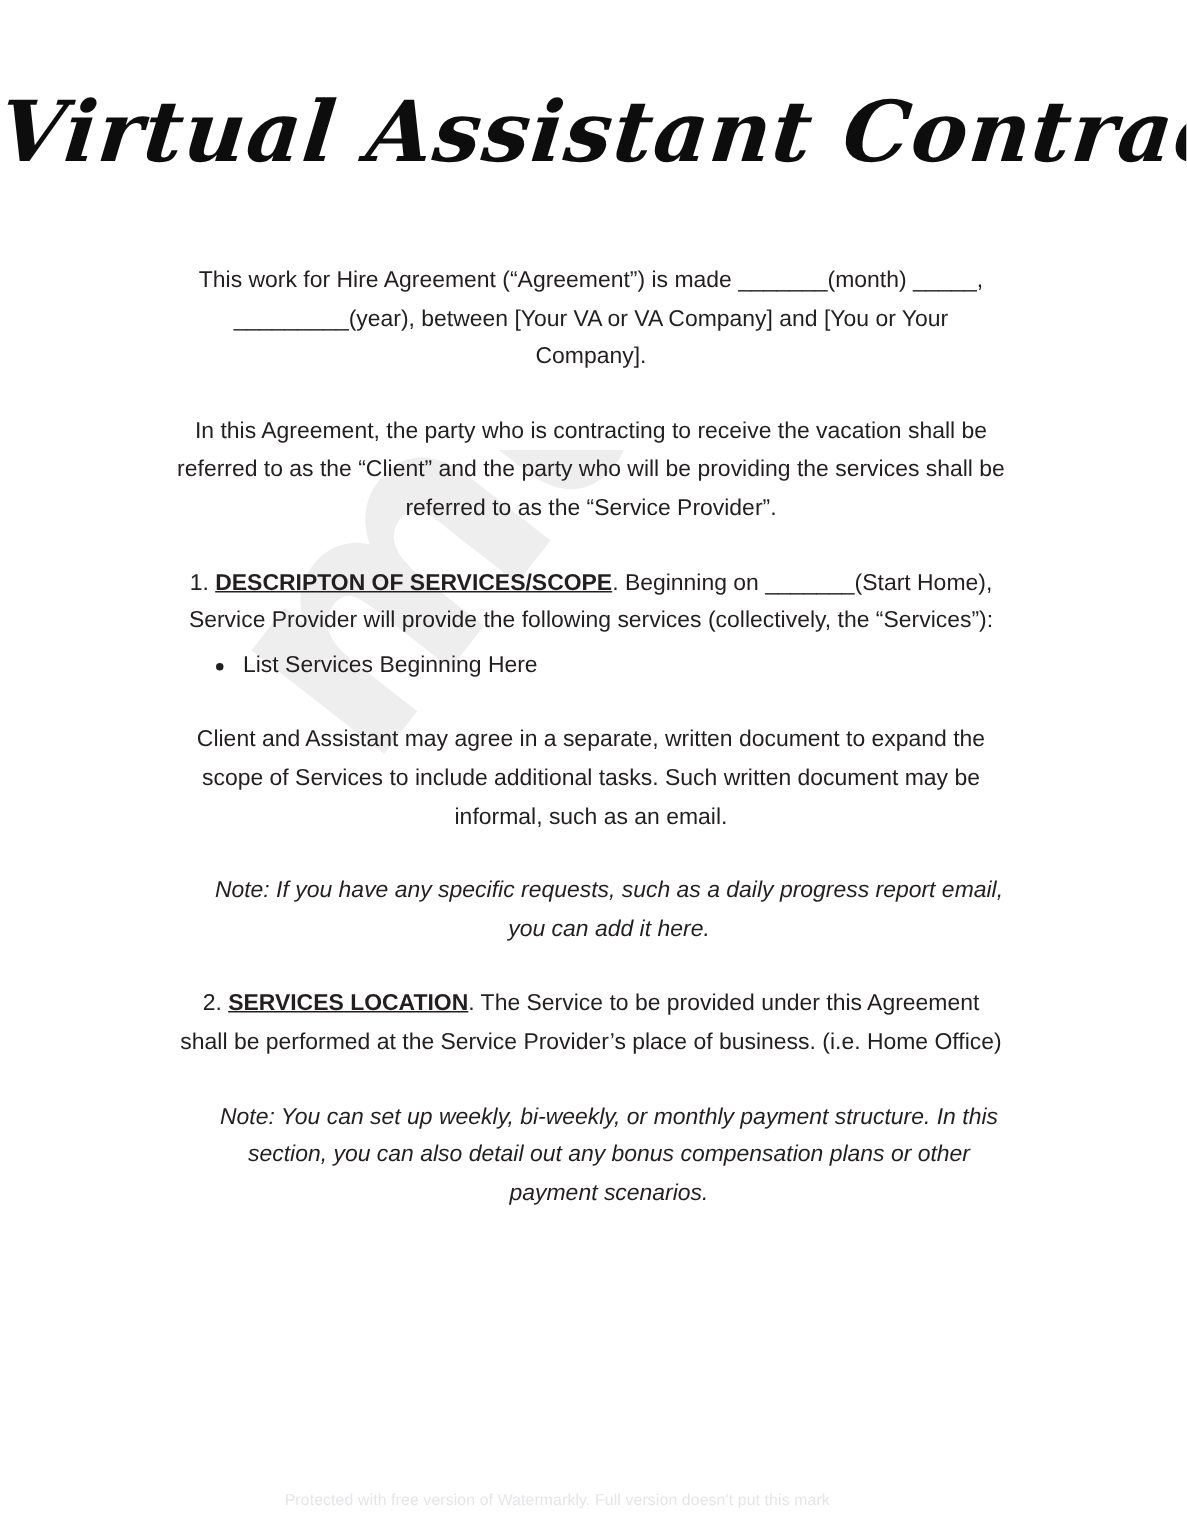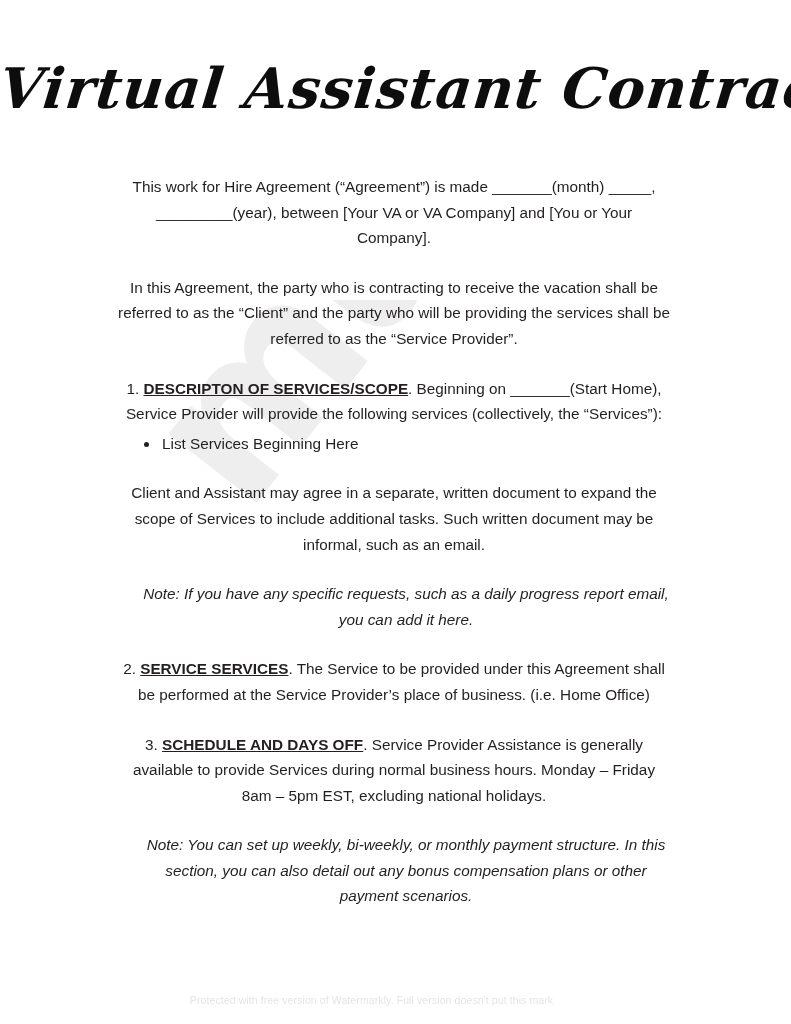--- a/index.html
+++ b/index.html
@@ -160,27 +160,23 @@
         <b>DESCRIPTON OF SERVICES/SCOPE</b><span>. Beginning on _______(Start Home), Service Provider will provide the following services (collectively, the “Services”):</span>
       </p>
       <ul class="bullet-list">
         <li>List Services Beginning Here</li>
       </ul>
       <p class="para">Client and Assistant may agree in a separate, written document to expand the scope of Services to include additional tasks. Such written document may be informal, such as an email.</p>
       <p class="para note">Note: If you have any specific requests, such as a daily progress report email, you can add it here.</p>
 
       <p class="para">
         <span>2.</span>
-        <b>SERVICE SERVICES</b><span>. The Service to be provided under this Agreement shall be performed at the Service Provider’s place of business. (i.e. Home Office)</span>
+        <b>SERVICES LOCATION</b><span>. The Service to be provided under this Agreement shall be performed at the Service Provider’s place of business. (i.e. Home Office)</span>
       </p>
 
-      <p class="para">
-        <span>3.</span>
-        <b>SCHEDULE AND DAYS OFF</b><span>. Service Provider Assistance is generally available to provide Services during normal business hours. Monday – Friday 8am – 5pm EST, excluding national holidays.</span>
-      </p>
 
       <p class="para note">Note: You can set up weekly, bi-weekly, or monthly payment structure. In this section, you can also detail out any bonus compensation plans or other payment scenarios.</p>
 
     </div>
   </div>
 
   <div class="wm-footer">Protected with free version of Watermarkly. Full version doesn't put this mark</div>
 
 </div>
 

